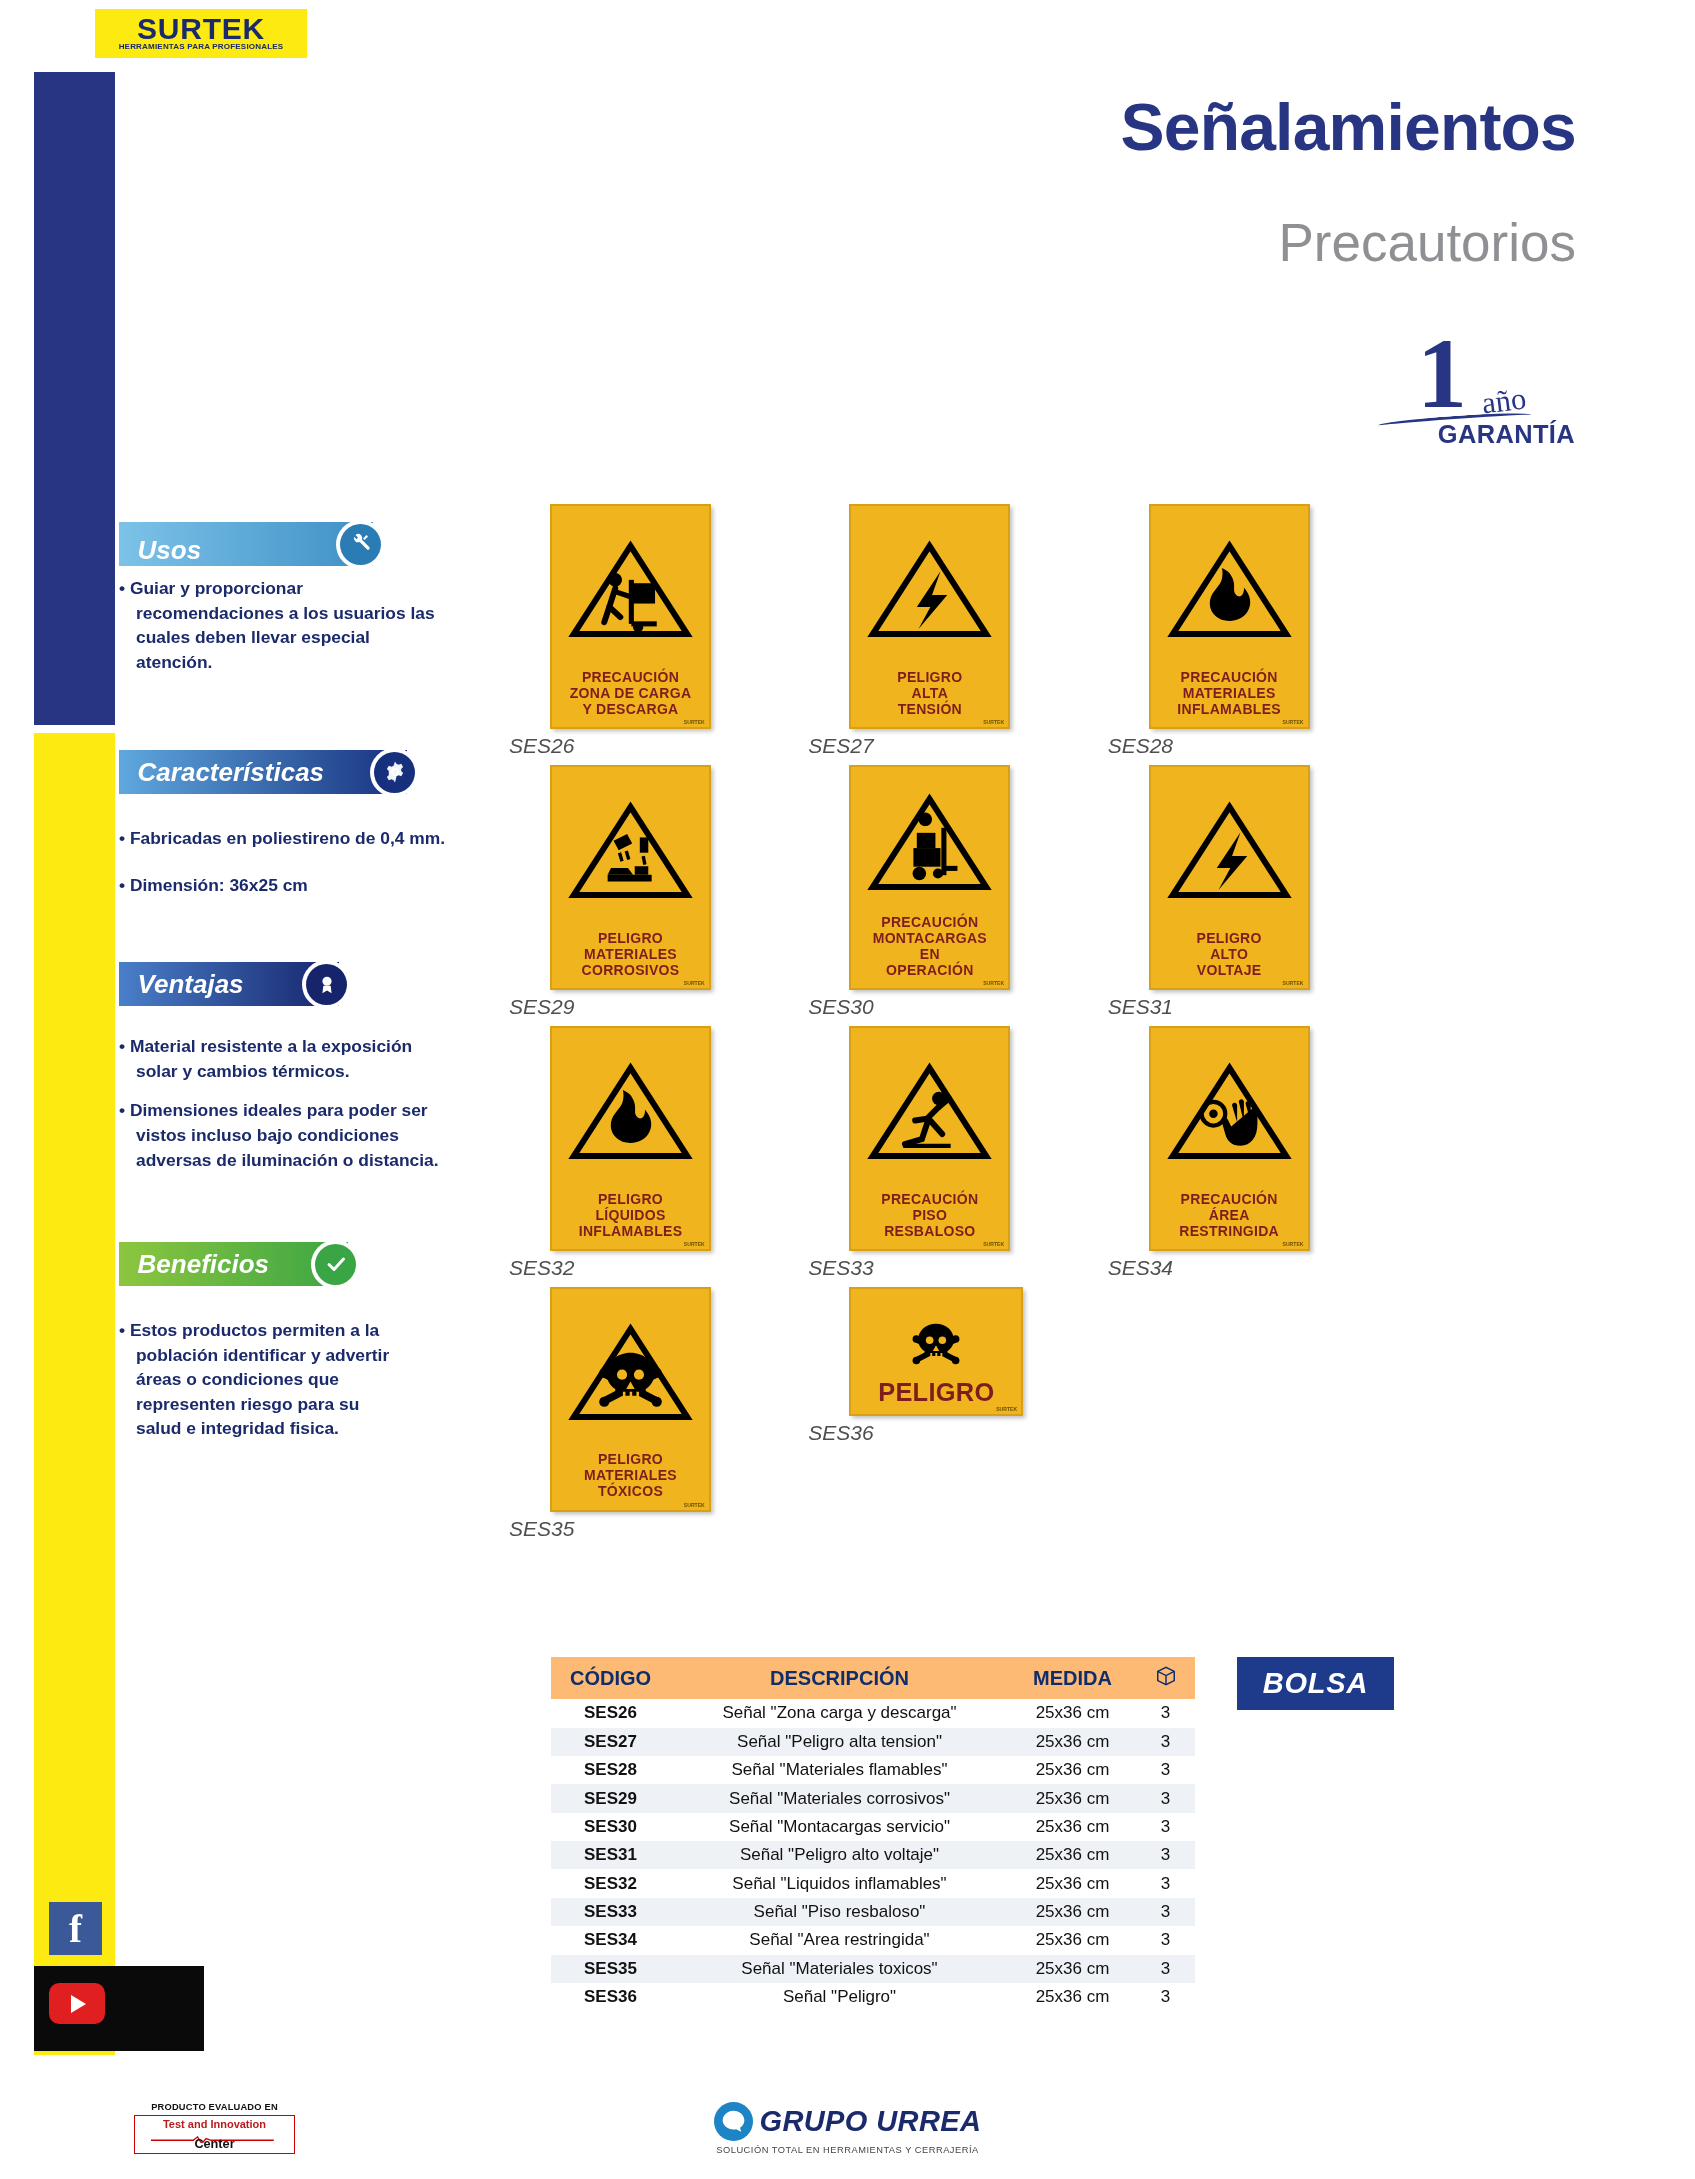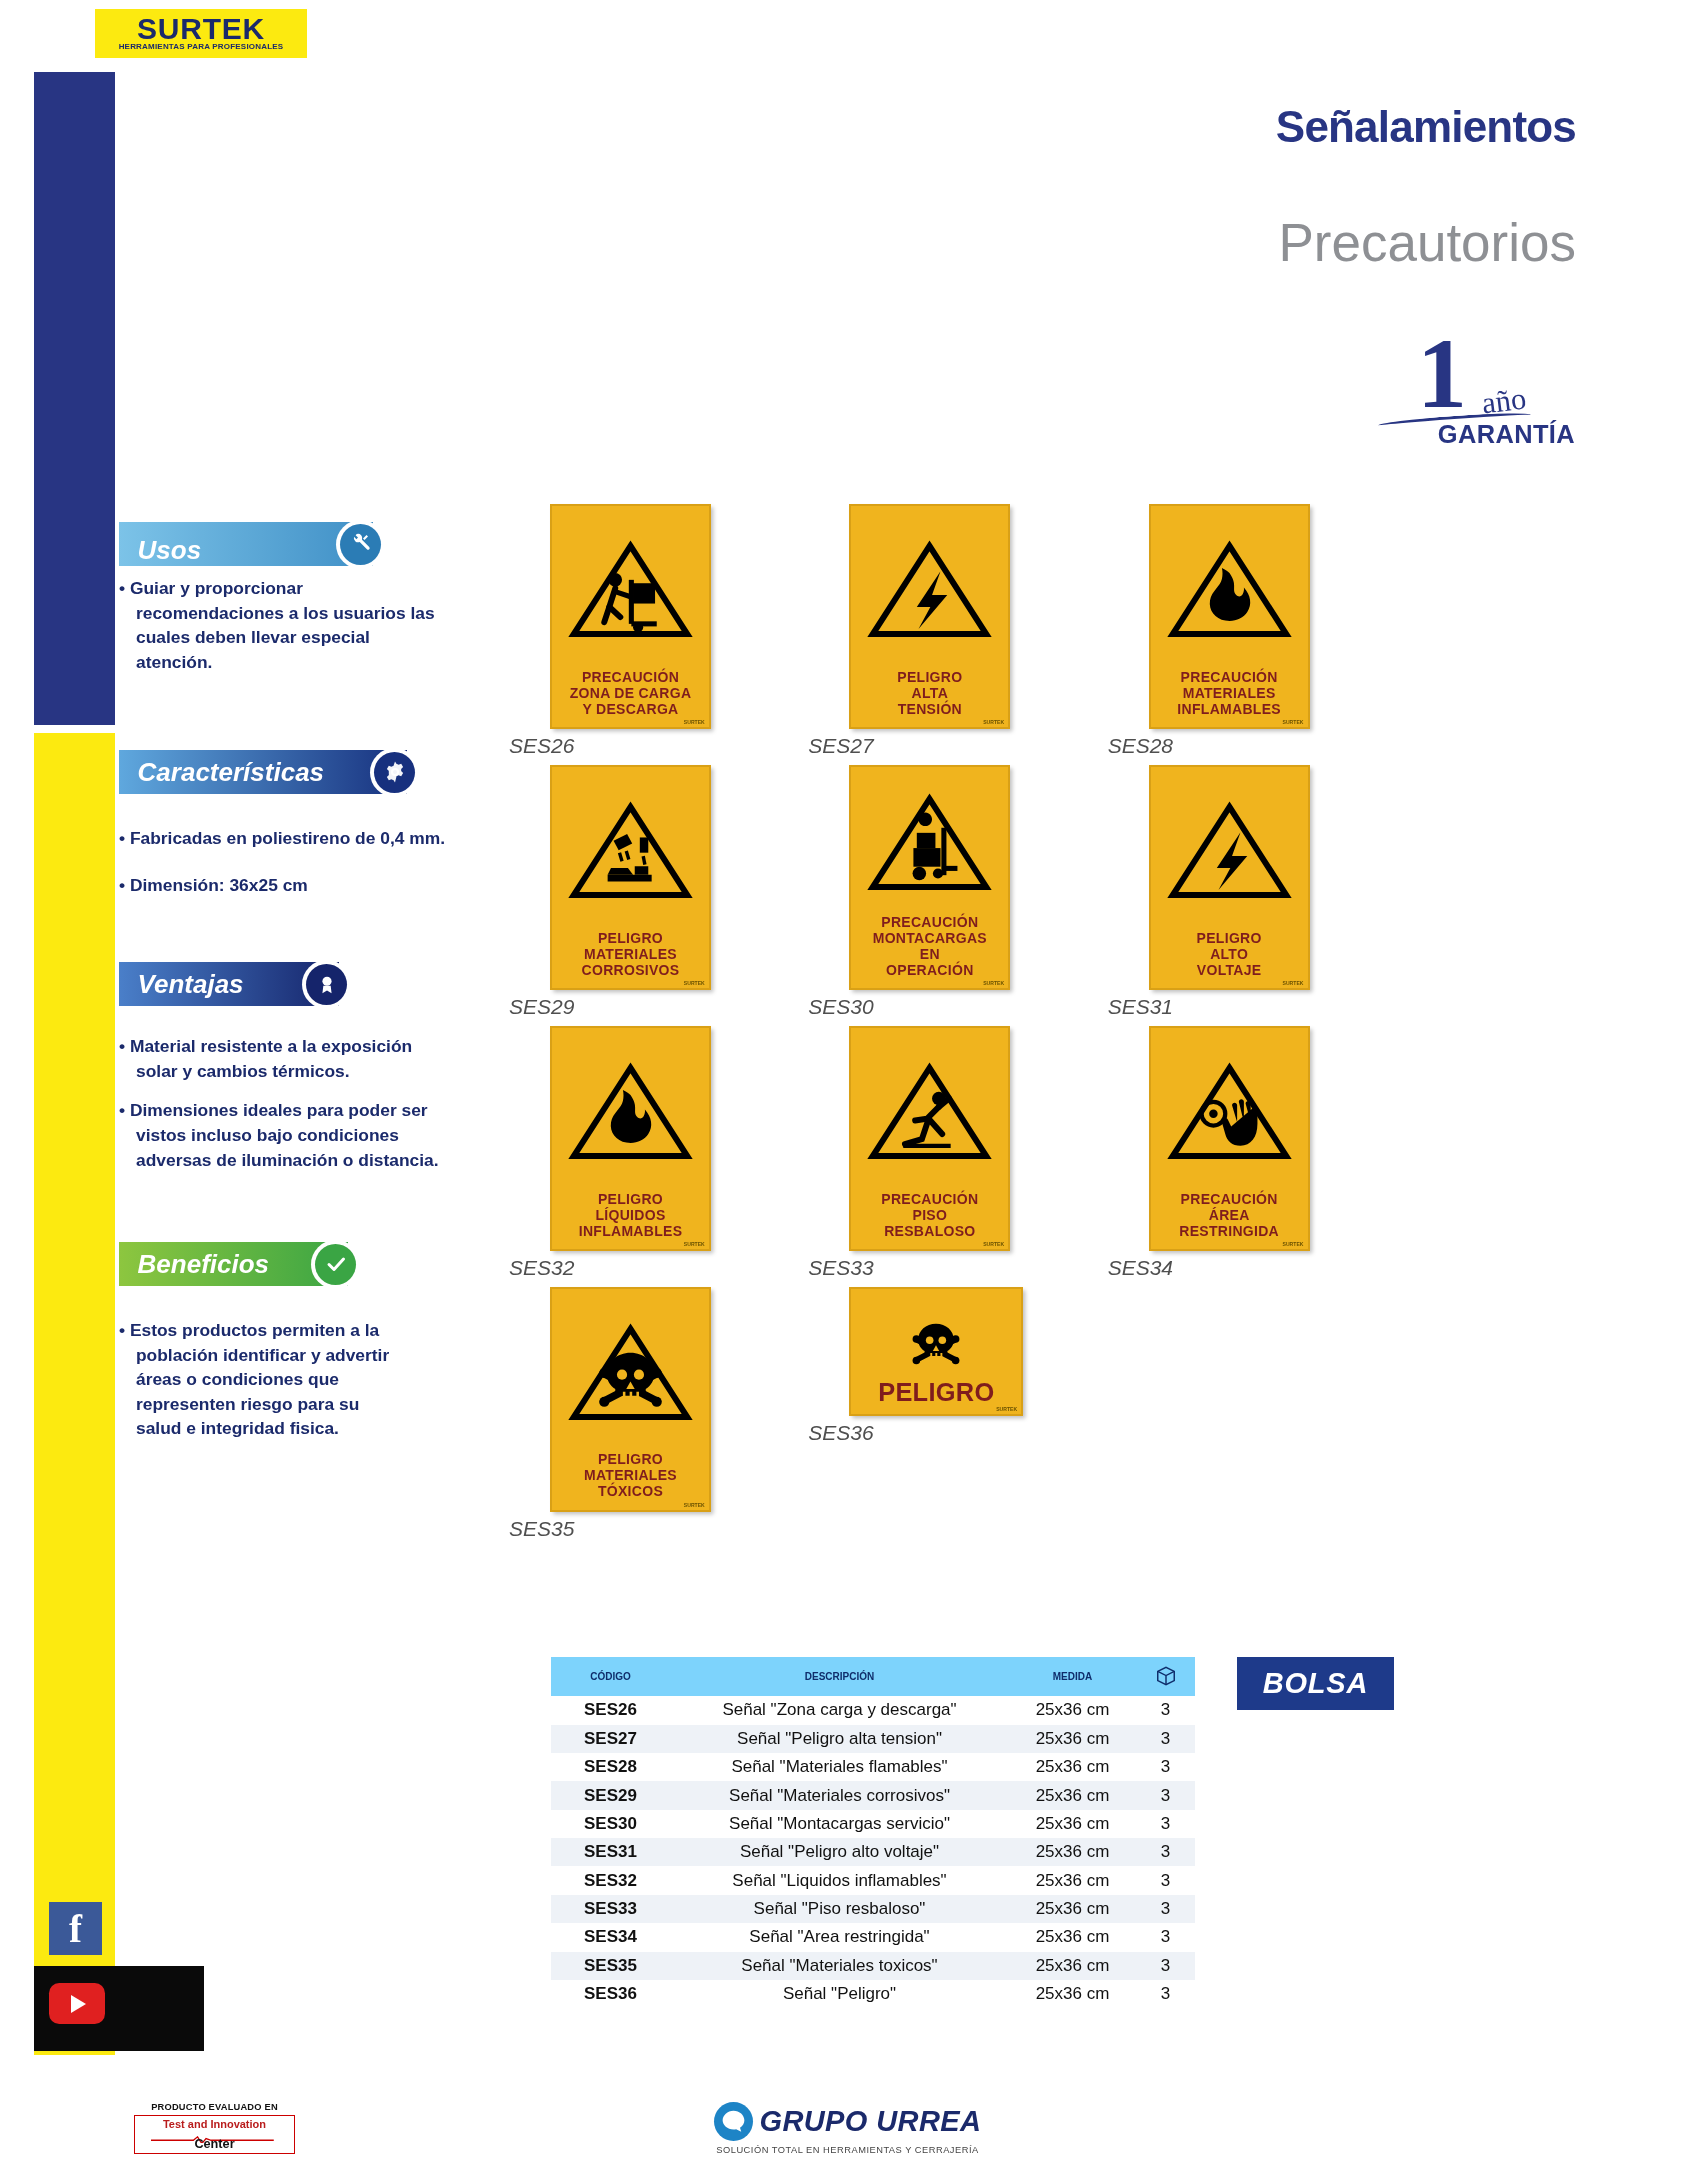--- a/index.html
+++ b/index.html
@@ -16,21 +16,21 @@
   .left-blue-bar{position:absolute;left:34px;top:72px;width:81px;height:661px;background:#283583;}
   .left-yellow-bar{position:absolute;left:34px;top:733px;width:81px;height:1322px;background:#fcea10;}
   .left-white-notch{position:absolute;left:34px;top:725px;width:81px;height:10.2px;background:#ffffff;}
 
   
   .logo-box{position:absolute;left:95px;top:8.5px;width:212px;height:49px;background:#fcea10;display:flex;flex-direction:column;align-items:center;justify-content:center;}
   .logo-main{font-size:30px;font-weight:bold;color:#1b2a6b;letter-spacing:0.8px;line-height:27px;font-family:"Liberation Sans", sans-serif;}
   .logo-sub{font-size:8px;font-weight:bold;color:#1b2a6b;letter-spacing:0.2px;}
 
   
-  .title-main{position:absolute;right:119px;top:93px;font-size:44px;font-weight:bold;color:#283583;letter-spacing:-0.8px;text-align:right;line-height:68px;}
+  .title-main{position:absolute;right:119px;top:93px;font-size:66px;font-weight:bold;color:#283583;letter-spacing:-0.8px;text-align:right;line-height:68px;}
   .title-sub{position:absolute;right:119px;top:216px;font-size:53px;color:#8e9094;text-align:right;line-height:54px;}
 
   
   .warranty{position:absolute;right:120px;top:331px;width:195px;height:106px;}
   .warranty .one{position:absolute;right:108px;top:-6.8px;font-size:100px;font-weight:bold;color:#283583;line-height:100px;font-family:"Liberation Serif", serif;}
   .warranty .ano{position:absolute;right:49px;top:53px;font-size:30.5px;color:#283583;font-family:"Liberation Serif", serif;transform:rotate(-7deg);}
   .warranty .garantia{position:absolute;right:0px;top:89px;font-size:25.4px;font-weight:bold;color:#283583;letter-spacing:0.4px;}
   .warranty .swoosh{position:absolute;right:44px;top:85px;width:153px;height:8.5px;border-top:3.4px solid #283583;border-radius:50%;transform:rotate(-4deg);}
 
   
@@ -51,21 +51,21 @@
   .sign.landscape{width:174px;height:129px;margin-top:47px;}
   .sign .pict{flex:1;display:flex;align-items:center;justify-content:center;width:100%;padding-top:5.1px;}
   .sign .caption{font-size:14px;font-weight:bold;color:#7f1d1d;text-align:center;line-height:16px;padding-bottom:10.2px;letter-spacing:0.3px;}
   .sign .caption.big{font-size:25.4px;padding-bottom:13.6px;}
   .sign .brand{position:absolute;right:4.2px;bottom:1.7px;font-size:5.1px;font-weight:bold;color:#6b5200;}
   .sign-code{margin-top:5.1px;margin-left:0px;font-size:21px;font-style:italic;color:#4f4f4f;}
 
   
   .table-wrap{position:absolute;left:551px;top:1657px;width:644px;}
   table{border-collapse:collapse;width:100%;font-size:16.5px;}
-  thead th{background:#7dd3fc;color:#0f2d6b;font-weight:bold;font-size:10px;padding:7.6px 3.4px;}
+  thead th{background:#fdba74;color:#0f2d6b;font-weight:bold;font-size:20px;padding:7.6px 3.4px;}
   tbody td{padding:4.2px 3.4px;font-size:17px;color:#111;}
   tbody tr:nth-child(odd){background:#ffffff;}
   tbody tr:nth-child(even){background:#eef2f7;}
   .c-code{width:119px;text-align:center;font-weight:bold;}
   .c-desc{text-align:center;}
   .c-med{width:127px;text-align:center;}
   .c-qty{width:59px;text-align:center;}
 
   .bolsa{position:absolute;left:1237px;top:1657px;width:157px;height:53px;background:#1e3a8a;color:#fff;
          display:flex;align-items:center;justify-content:center;font-size:29px;font-weight:bold;font-style:italic;letter-spacing:0.8px;}

